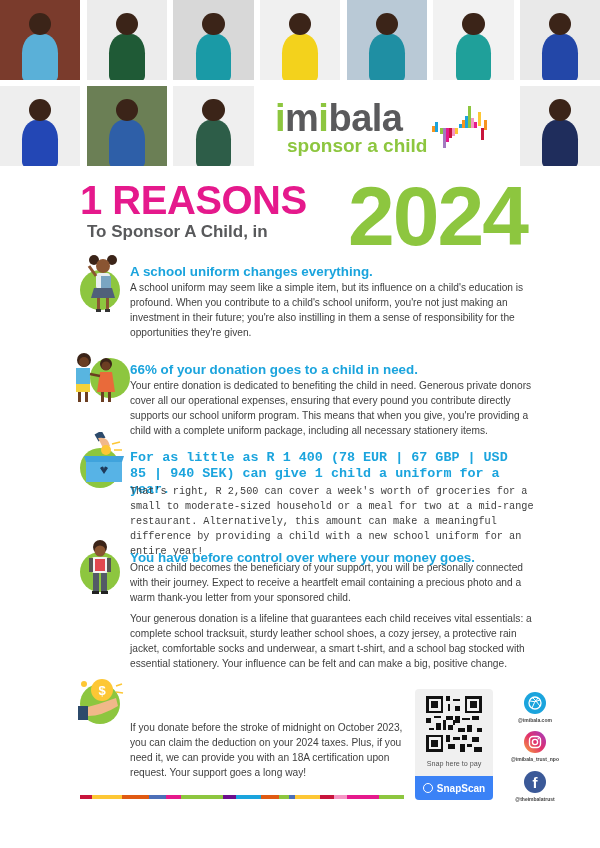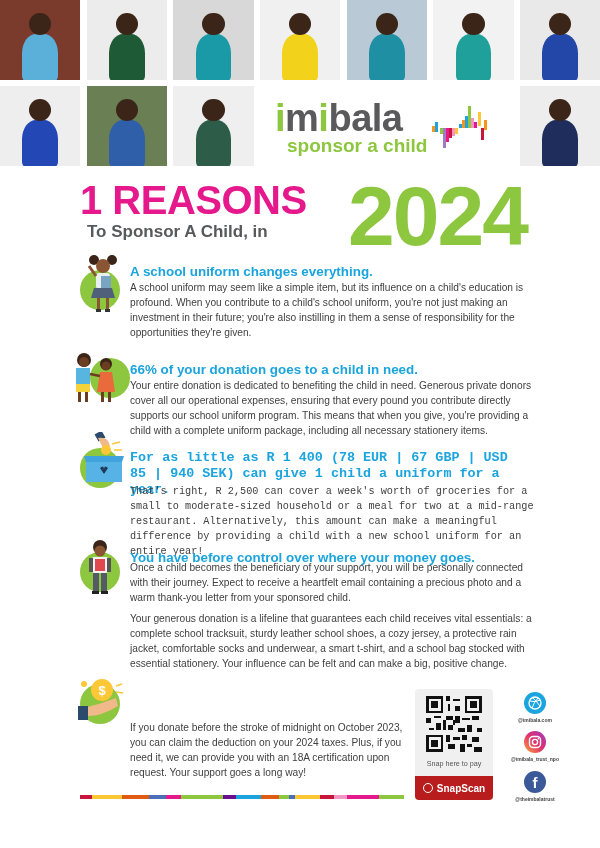--- a/index.html
+++ b/index.html
@@ -24,21 +24,21 @@
 
   .reason { position: absolute; left: 80px; width: 460px; }
   .reason .icon { position: absolute; left: 0; top: 0; width: 48px; height: 64px; }
   .reason .icon .circle { position: absolute; left: 0; top: 12px; width: 40px; height: 40px; border-radius: 50%; background: #8dc63f; }
   .reason .heading { position: absolute; left: 50px; font-size: 13.4px; font-weight: bold; color: #1ba4dd; line-height: 16px; }
   .reason .body { position: absolute; left: 50px; font-size: 10.2px; line-height: 15px; color: #3f3f3f; }
 
   .snap { position: absolute; left: 415px; top: 689px; width: 78px; height: 111px; background: #f0f0f0; border-radius: 4px; overflow: hidden; }
   .snap .qr { position: absolute; left: 9px; top: 5px; width: 60px; height: 60px; }
   .snap .caption { position: absolute; left: 0; width: 78px; top: 70px; text-align: center; font-size: 7.2px; color: #555; }
-  .snap .btn { position: absolute; left: 0; top: 87px; width: 78px; height: 24px; background: #b91c1c; color: #fff; font-size: 10px; font-weight: bold; display: flex; align-items: center; justify-content: center; gap: 4px; }
+  .snap .btn { position: absolute; left: 0; top: 87px; width: 78px; height: 24px; background: #3b82f6; color: #fff; font-size: 10px; font-weight: bold; display: flex; align-items: center; justify-content: center; gap: 4px; }
   .snap .btn .ring { width: 10px; height: 10px; border: 1.5px solid #fff; border-radius: 50%; }
 
   .social { position: absolute; left: 505px; width: 60px; text-align: center; }
   .social .circ { width: 22px; height: 22px; border-radius: 50%; margin: 0 auto; display: flex; align-items: center; justify-content: center; color: #fff; font-weight: bold; }
   .social .handle { font-size: 5px; color: #444; margin-top: 3px; white-space: nowrap; font-weight: bold; }
 
   .strip { position: absolute; left: 80px; top: 795px; height: 4px; display: flex; }
   .strip span { height: 4px; display: block; }
 </style>
 </head>

